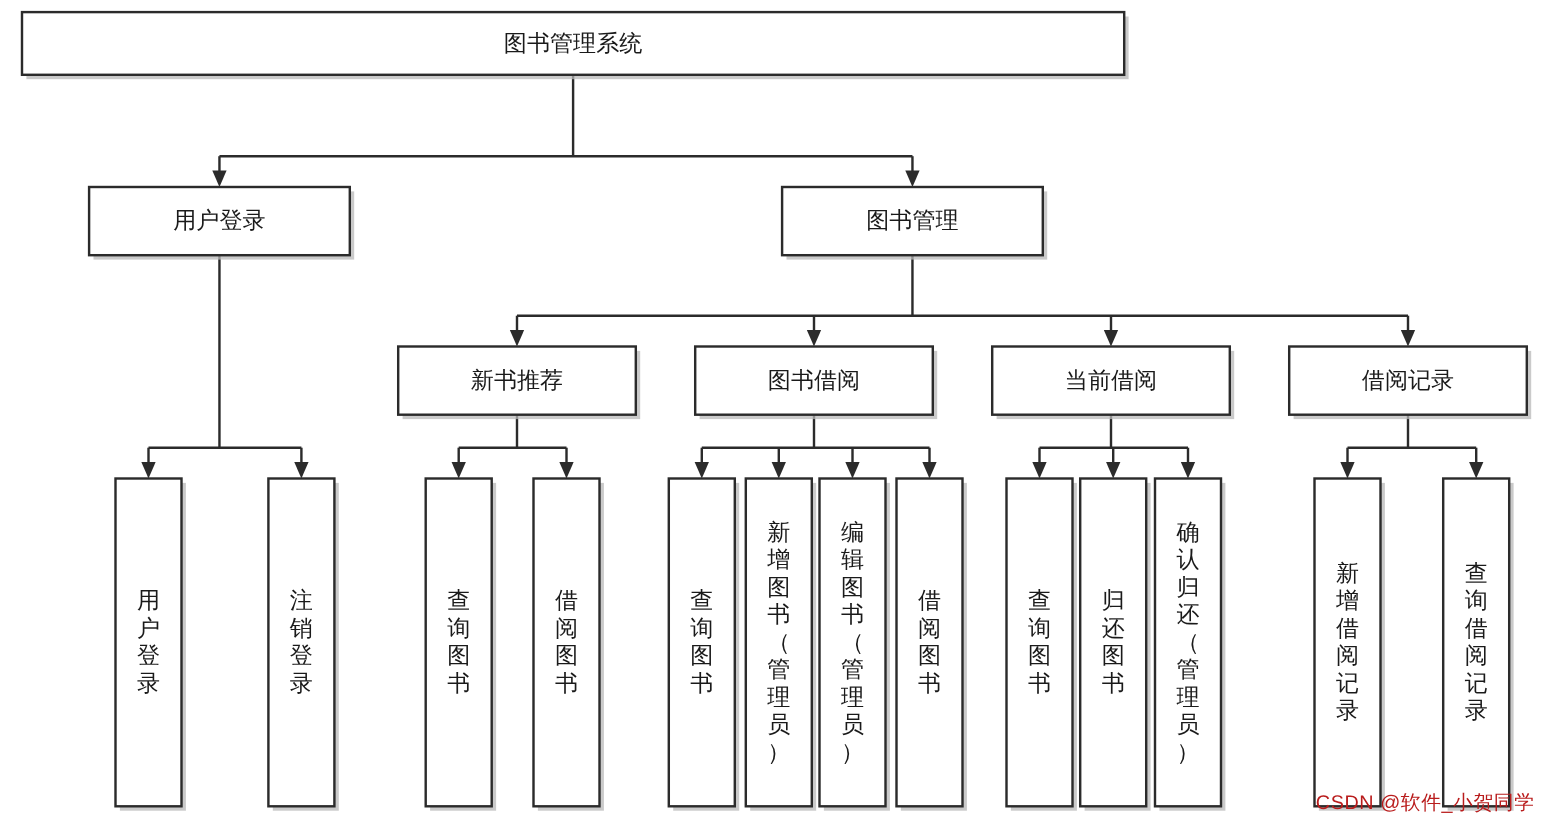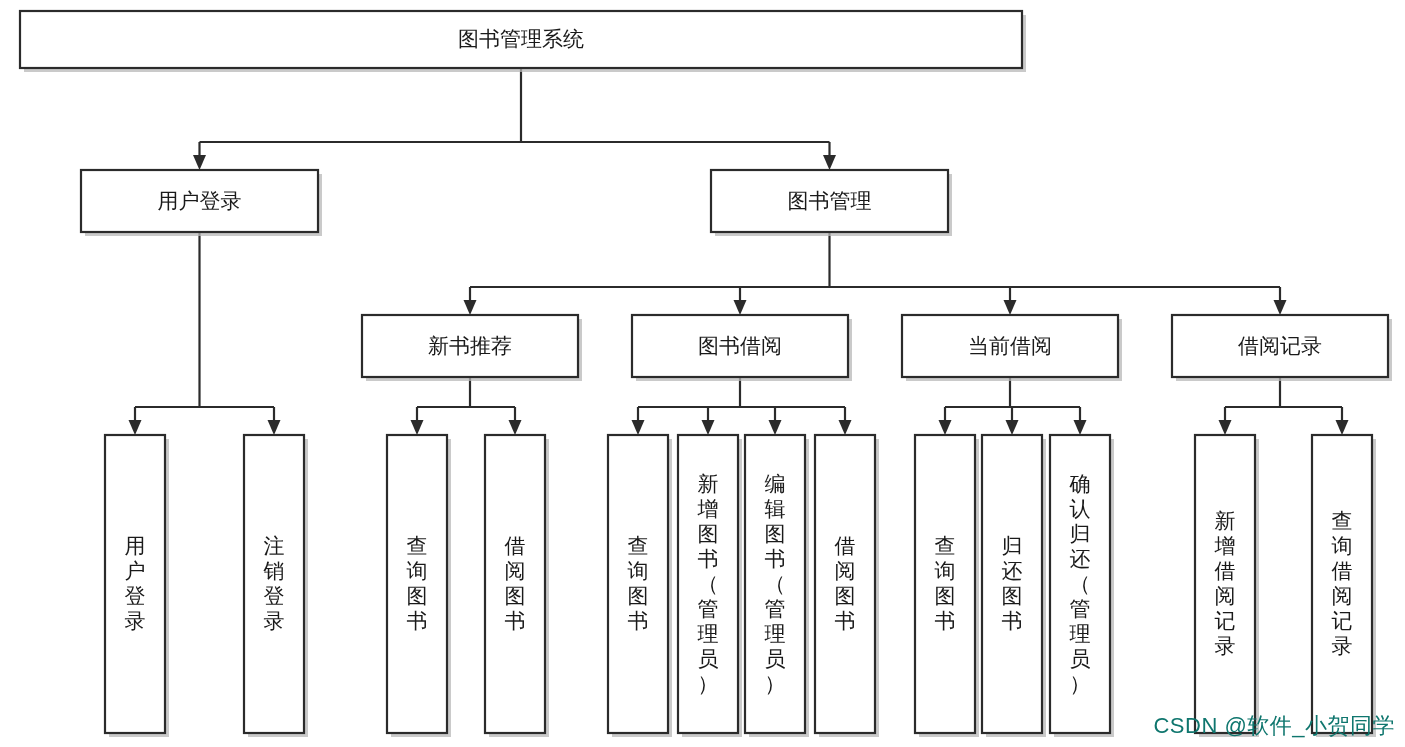--- a/index.html
+++ b/index.html
@@ -56,22 +56,22 @@
     font-family: "Liberation Sans", "DejaVu Sans", sans-serif;
     fill: #1a1a1a;
     font-size: 21px;
     text-anchor: middle;
   }
   .watermark {
     position: absolute;
     right: 10px;
     bottom: 6px;
     font-family: "Liberation Sans", "DejaVu Sans", sans-serif;
-    font-size: 22px;
-    color: #0f766e;
+    font-size: 18px;
+    color: #b91c1c;
     letter-spacing: 0.5px;
     white-space: nowrap;
     pointer-events: none;
   }
 </style>
 </head>
 <body>
 
 <div id="diagram-root">
   <svg class="canvas" id="svg-canvas" viewBox="0 0 1405 747" xmlns="http://www.w3.org/2000/svg">

